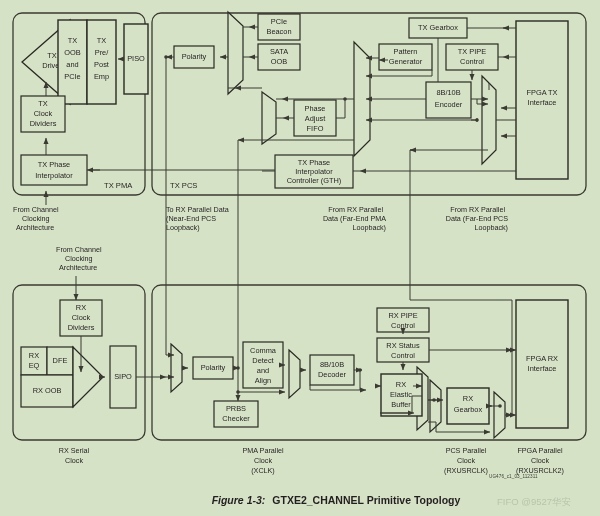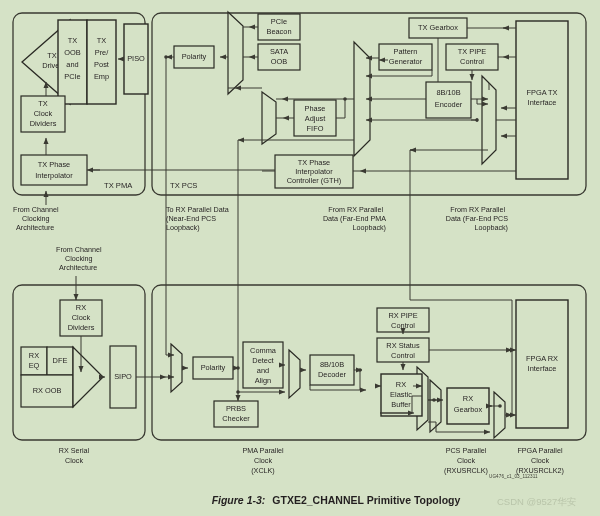--- a/index.html
+++ b/index.html
@@ -359,15 +359,15 @@
   <text class="clk" x="540" y="463">Clock</text>
   <text class="clk" x="540" y="473">(RXUSRCLK2)</text>
 </svg>
 
 <div class="docid">UG476_c1_03_112311</div>
 
 <div class="caption">
   <span class="figno">Figure 1-3:</span><span class="figttl">GTXE2_CHANNEL Primitive Topology</span>
 </div>
 
-<div class="watermark">CSDN @9527华安</div>
+<div class="watermark">FIFO @9527华安</div>
 
 </div>
 
 </body></html>

